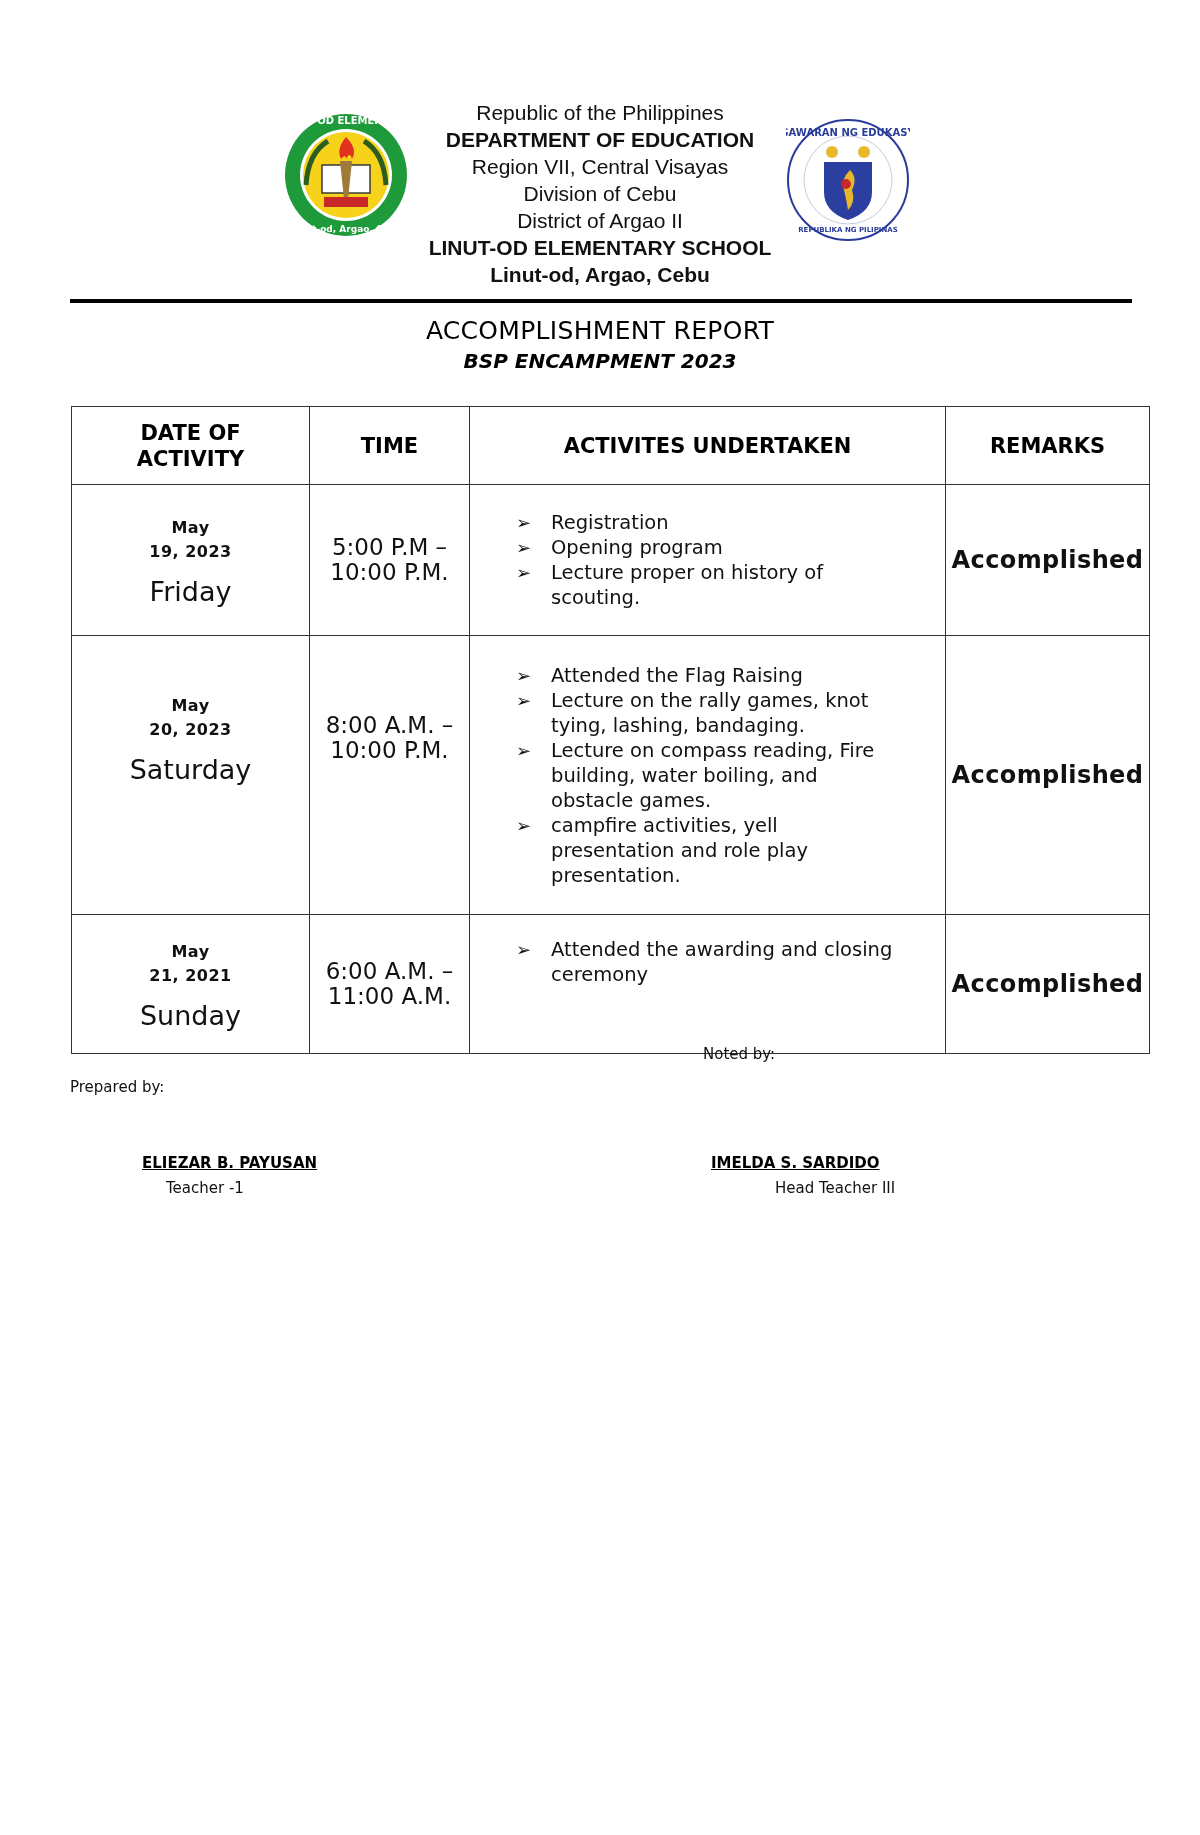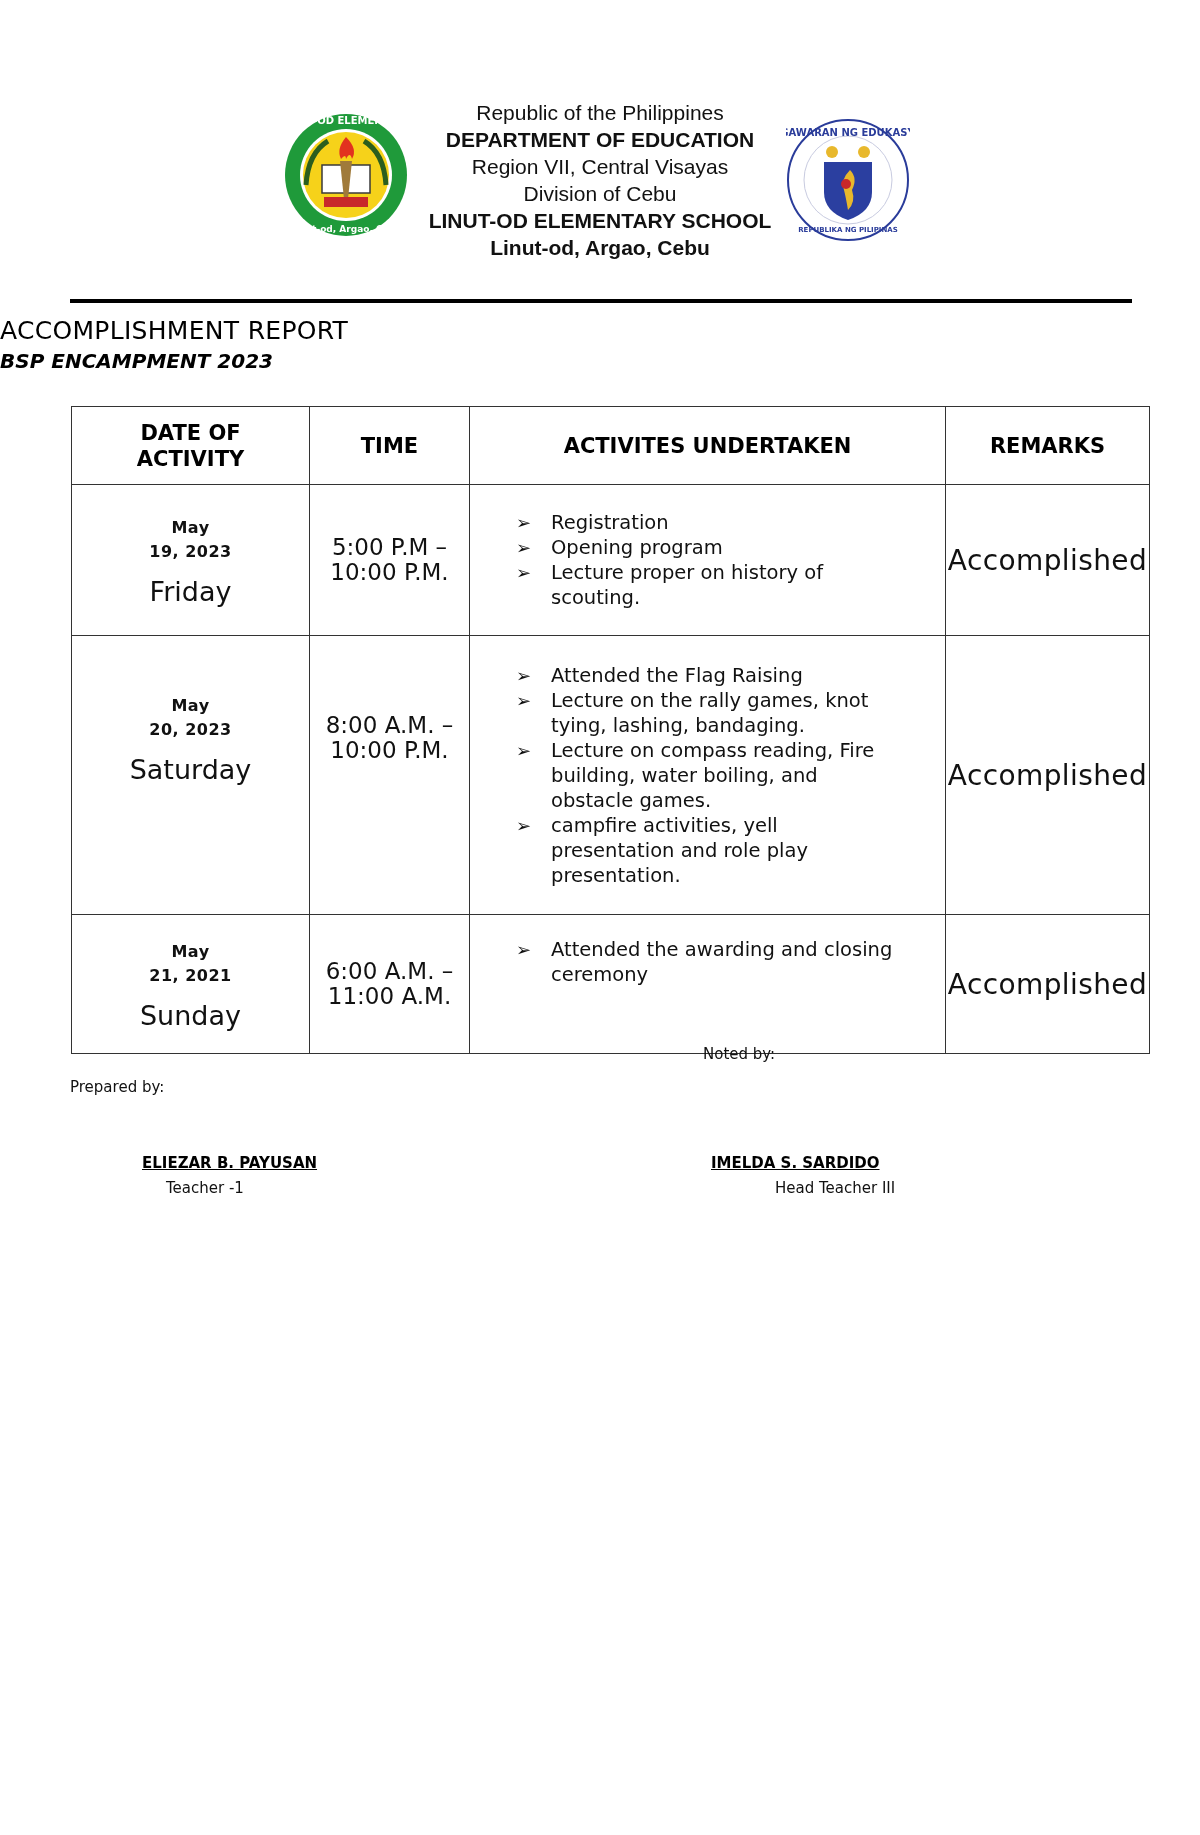--- a/index.html
+++ b/index.html
@@ -7,37 +7,37 @@
 
   
   .lh { position: absolute; left: 0; width: 1200px; text-align: center; font-family: "Liberation Sans", sans-serif; color: #111; line-height: 27px; }
   .lh-line { font-size: 21px; white-space: nowrap; }
   .lh-bold { font-weight: bold; }
 
   .logo { position: absolute; border-radius: 50%; }
   .rule { position: absolute; left: 70px; top: 299px; width: 1062px; height: 4px; background: #000; }
 
   
-  .title { position: absolute; left: 0; width: 1200px; text-align: left; font-family: "DejaVu Sans", sans-serif; color: #000; }
+  .title { position: absolute; left: 0; width: 1200px; text-align: center; font-family: "DejaVu Sans", sans-serif; color: #000; }
   .t1 { top: 316px; font-size: 25px; letter-spacing: 0.3px; }
   .t2 { top: 349px; font-size: 20px; font-weight: bold; font-style: italic; }
 
   
   .tbl { position: absolute; left: 71px; top: 406px; border-collapse: collapse; font-family: "DejaVu Sans", sans-serif; color: #111; }
   .tbl td, .tbl th { border: 1.5px solid #333; padding: 0; vertical-align: middle; }
   .tbl th { font-weight: bold; font-size: 21px; text-align: center; line-height: 26px; color: #000; }
   .c-date { width: 237px; text-align: center; }
   .c-time { width: 159px; text-align: center; }
   .c-act { width: 475px; }
   .c-rem { width: 203px; text-align: center; }
 
   .date-md { font-weight: bold; font-size: 16px; line-height: 24px; display: block; letter-spacing: 0.5px; }
   .date-day { font-size: 27px; line-height: 24px; display: block; margin-top: 16px; }
   .time { font-size: 23px; line-height: 25px; }
-  .rem { font-weight: normal; font-size: 28px; letter-spacing: 0.4px; }
+  .rem { font-weight: bold; font-size: 24px; letter-spacing: 0.4px; }
 
   ul.acts { list-style: none; margin: 0; padding: 0 0 0 46px; font-size: 19.5px; line-height: 25px; }
   ul.acts li { position: relative; padding-left: 35px; }
   ul.acts li .bul { position: absolute; left: 0; top: 0; font-size: 18px; }
 
   
   .sig { position: absolute; font-family: "DejaVu Sans", sans-serif; font-size: 15px; color: #111; line-height: 25px; white-space: nowrap; }
   .sig-name { font-weight: bold; text-decoration: underline; color: #000; }
 </style>
 </head>
@@ -72,20 +72,21 @@
     <text x="62" y="18" font-size="10" font-weight="bold" fill="#2a3c9a" text-anchor="middle" font-family="DejaVu Sans, sans-serif">KAGAWARAN NG EDUKASYON</text>
     <text x="62" y="114" font-size="7" font-weight="bold" fill="#2a3c9a" text-anchor="middle" font-family="DejaVu Sans, sans-serif">REPUBLIKA NG PILIPINAS</text>
   </svg>
 </div>
 
 <div class="lh" style="top:99px;">
   <div class="lh-line">Republic of the Philippines</div>
   <div class="lh-line lh-bold">DEPARTMENT OF EDUCATION</div>
   <div class="lh-line">Region VII, Central Visayas</div>
   <div class="lh-line">Division of Cebu</div>
+  <div class="lh-line">District of Argao II</div>
   <div class="lh-line lh-bold">LINUT-OD ELEMENTARY SCHOOL</div>
   <div class="lh-line lh-bold">Linut-od, Argao, Cebu</div>
 </div>
 
 <div class="rule"></div>
 
 <div class="title t1">ACCOMPLISHMENT REPORT</div>
 <div class="title t2">BSP ENCAMPMENT 2023</div>
 
 <table class="tbl">

